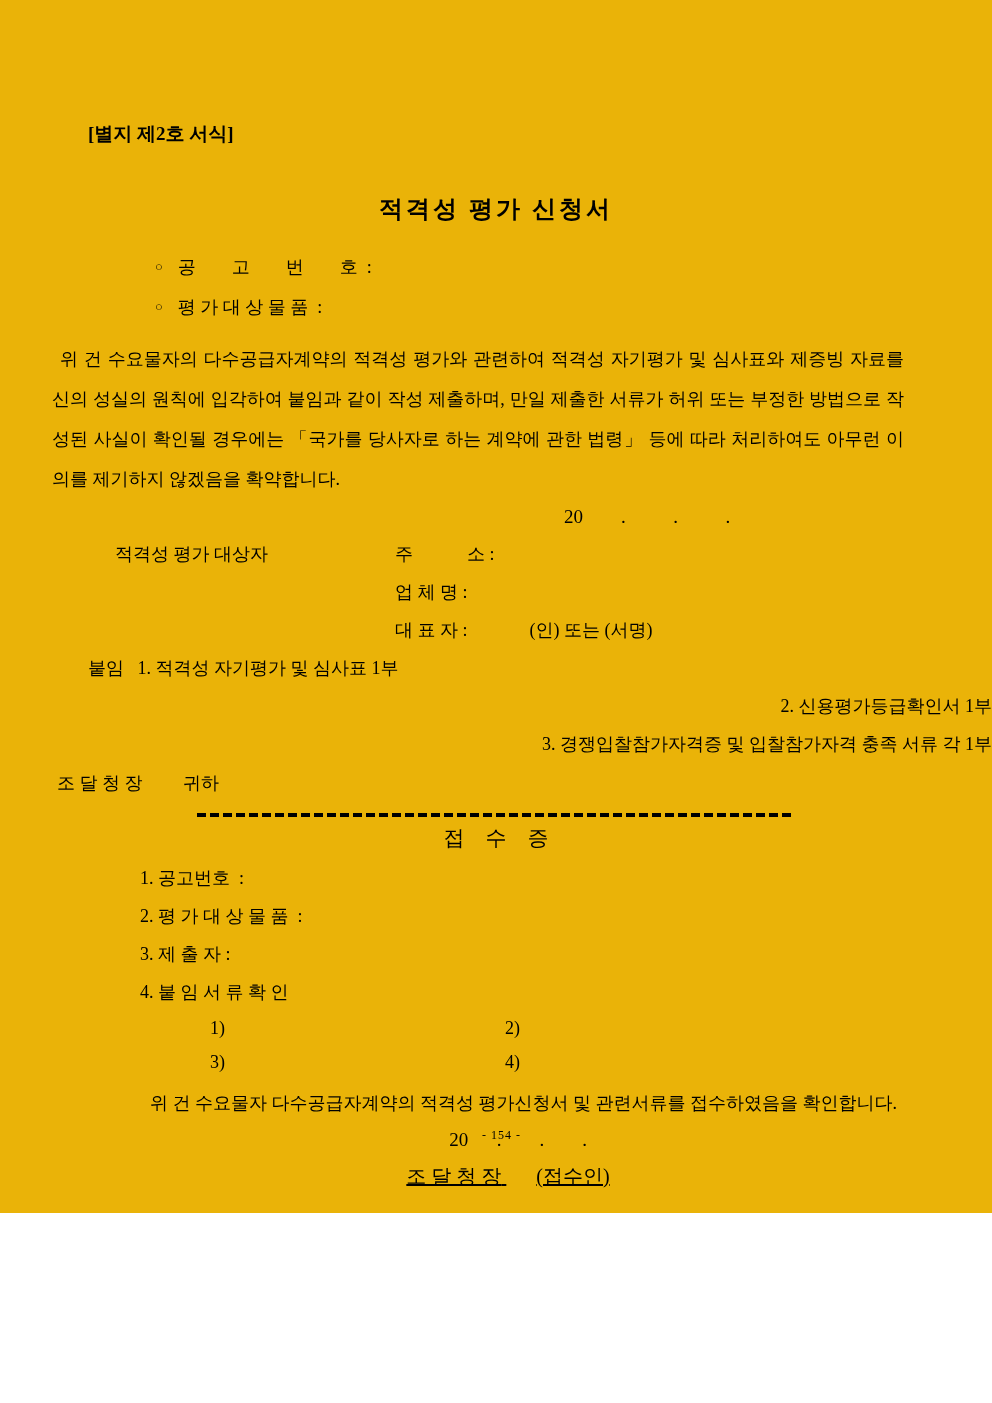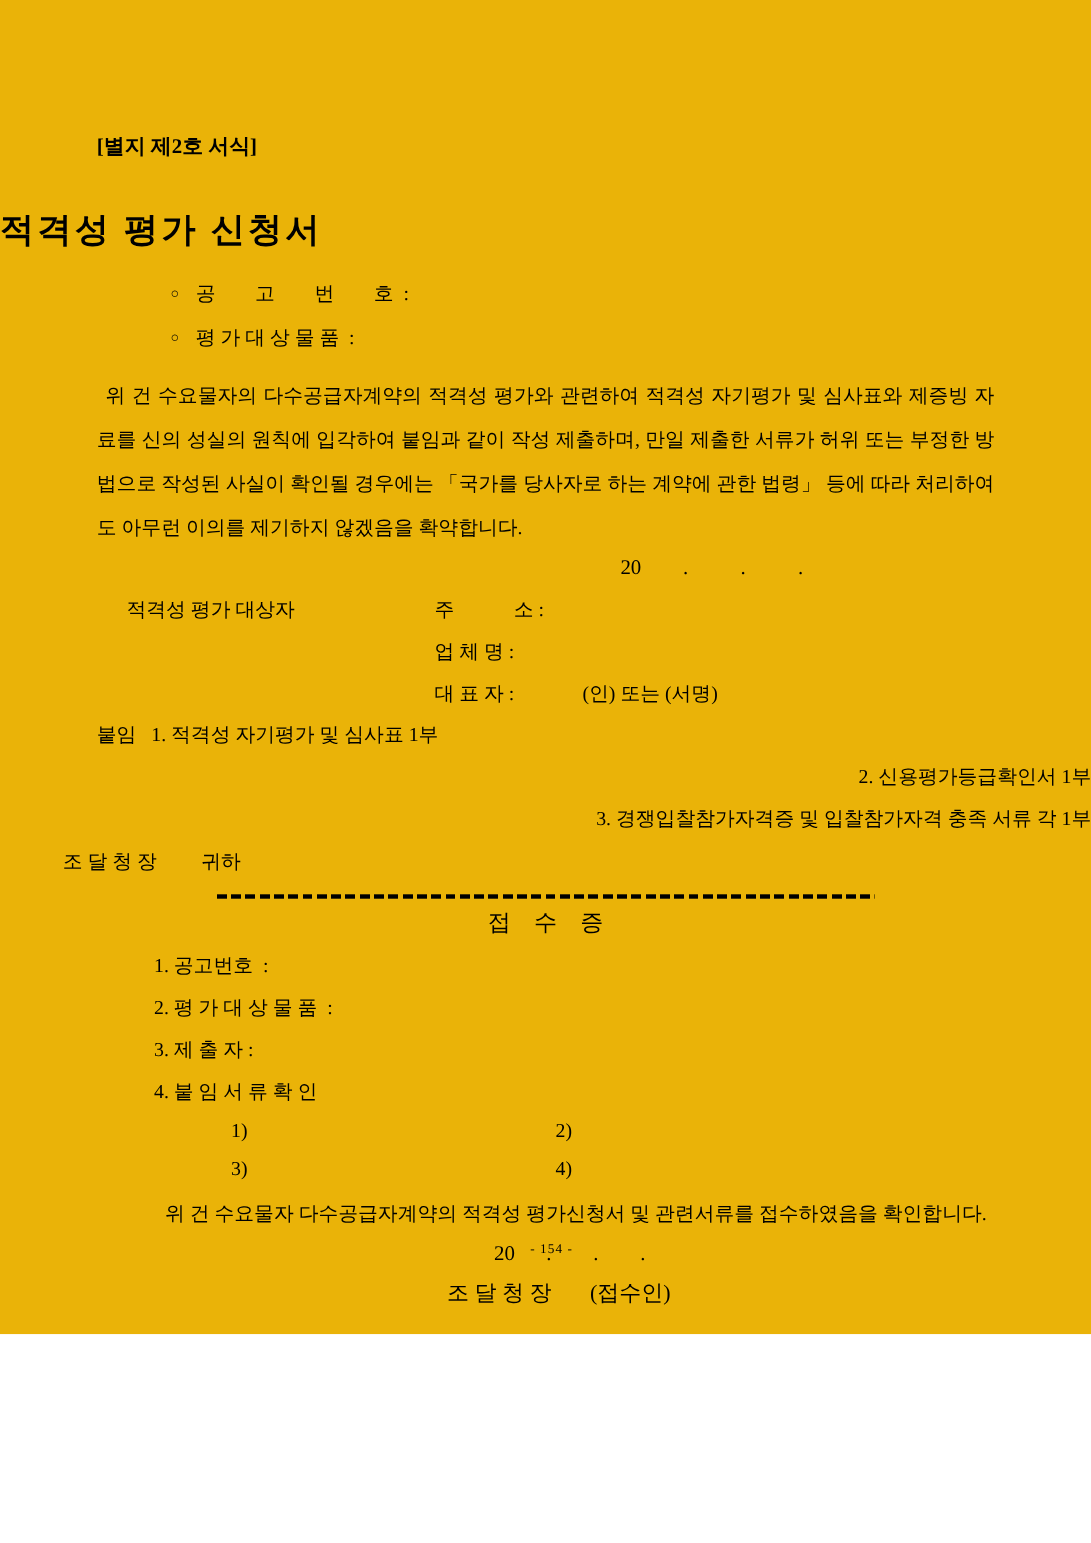--- a/index.html
+++ b/index.html
@@ -16,31 +16,31 @@
   .pre{white-space:pre-wrap;}
   .form-label{
     padding-top:123px;
     margin-left:88px;
     font-weight:bold;
     font-size:19px;
     line-height:22px;
   }
   .title{
     margin:46px 0 0 0;
-    text-align:left;
-    font-size:31px;
+    text-align:center;
+    font-size:24px;
     font-weight:bold;
     letter-spacing:3px;
     line-height:36px;
   }
   .notice{margin:20px 0 0 155px;}
   .notice-row{height:40px;display:flex;align-items:center;}
   .marker{font-size:13px;margin-right:15px;}
   .pledge{
-    margin:12px 88px 0 88px;
+    margin:12px 88px 0 52px;
     text-align:justify;
     line-height:40px;
     text-indent:8px;
   }
   .date-top{
     margin-left:564px;
     height:36px;line-height:36px;
     font-size:19px;
   }
   .applicant{margin-left:88px;}
@@ -79,20 +79,21 @@
     text-align:center;
     padding-left:44px;
     height:34px;line-height:34px;
     font-size:19px;
   }
   .signer-line{
     text-align:center;
     padding-left:24px;
     height:38px;line-height:38px;
     font-size:20px;
+    text-decoration:underline;
   }
   .stamp{margin-left:30px;}
   .page-number{
     position:absolute;
     left:11px;right:0;
     bottom:70px;
     text-align:center;
     font-size:12px;
     letter-spacing:1px;
   }

